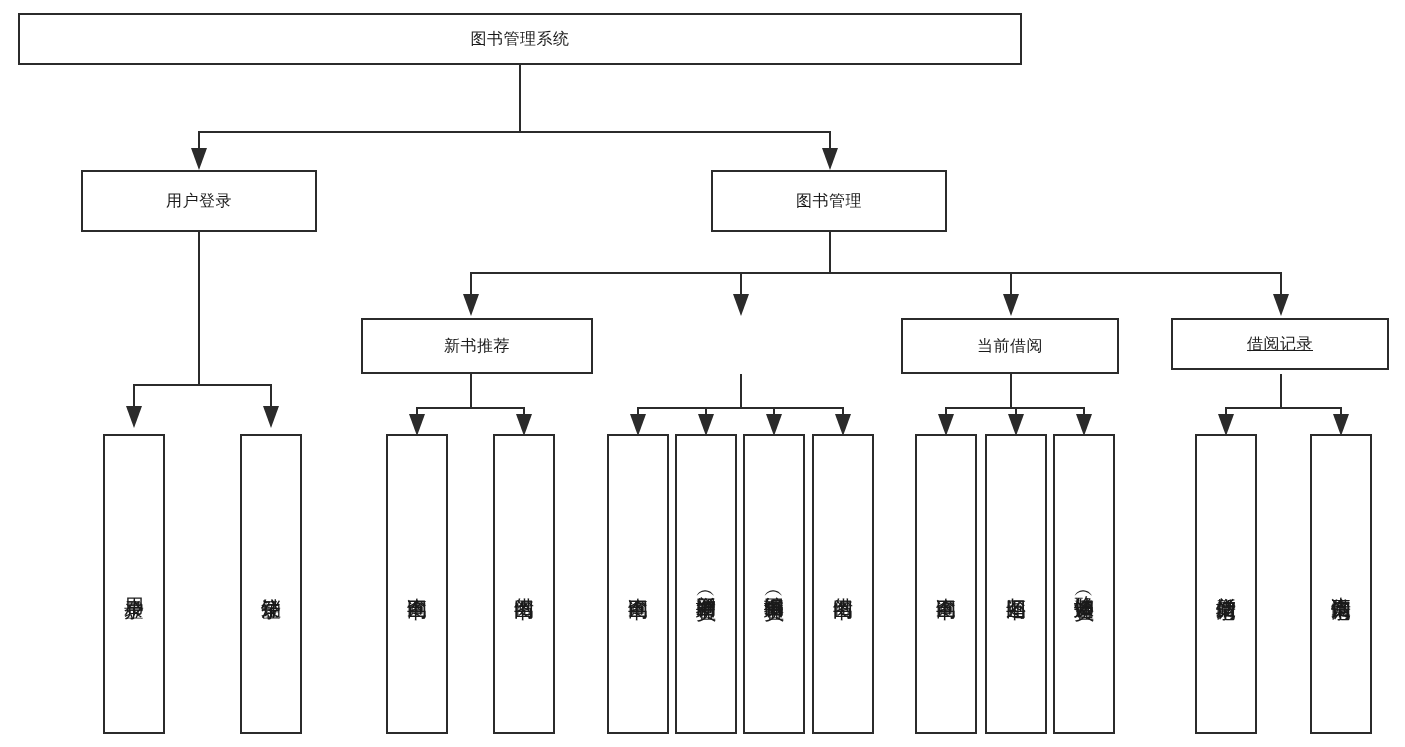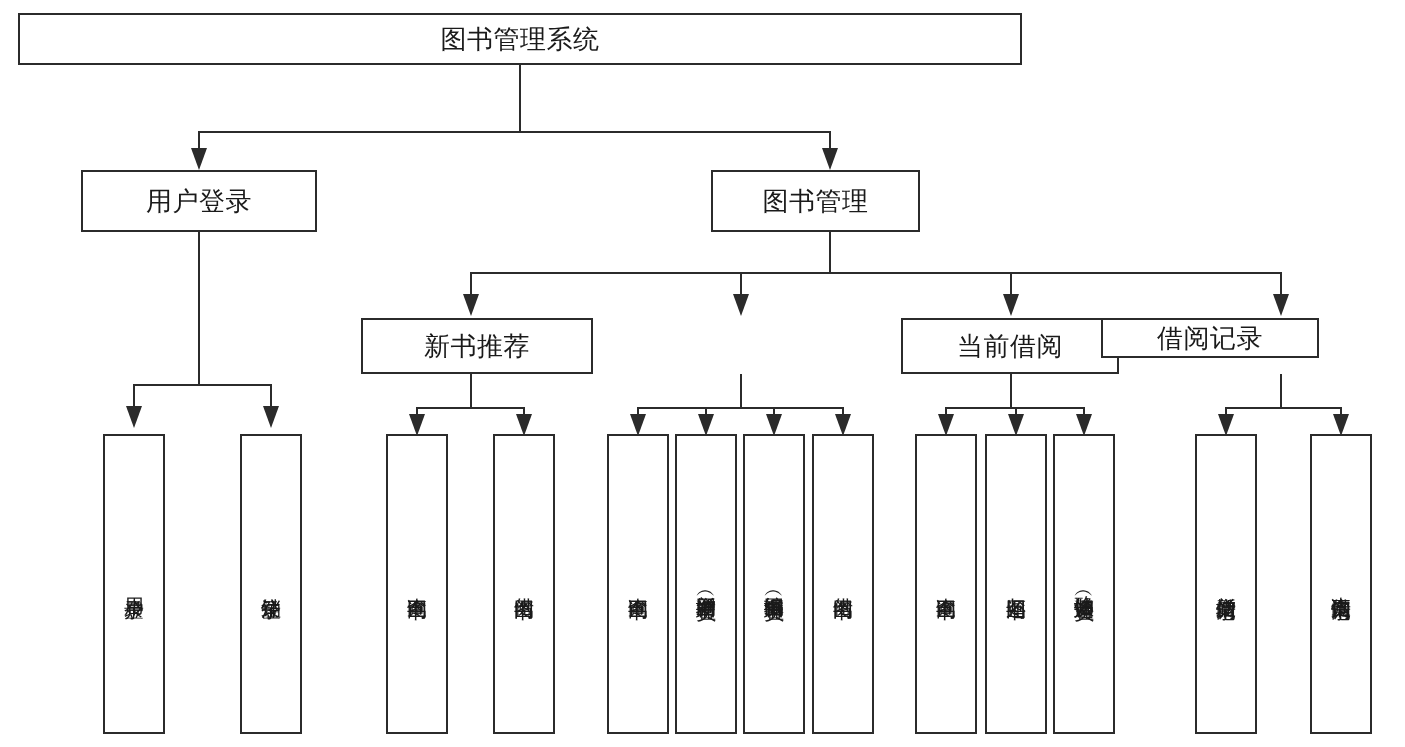--- a/index.html
+++ b/index.html
@@ -24,21 +24,21 @@
     box-sizing: border-box;
     background: #ffffff;
     border: 2px solid #2b2b2b;
     display: flex;
     align-items: center;
     justify-content: center;
     color: #1a1a1a;
     text-align: center;
   }
   .node.h {                 
-    font-size: 26px;
+    font-size: 16px;
     letter-spacing: 0.5px;
     line-height: 1.1;
   }
   .node.v {                 
     font-size: 20px;
     align-items: center;
     justify-content: center;
   }
   .vtext {
     writing-mode: vertical-rl;
@@ -93,21 +93,21 @@
   <div class="hline" style="left:198px; top:131px; width:633px;"></div>
 
   <div class="vline" style="left:198px; top:131px; height:22px;"></div>
   <div class="arrow" style="left:191px; top:148px;"></div>
   <div class="vline" style="left:829px; top:131px; height:22px;"></div>
   <div class="arrow" style="left:822px; top:148px;"></div>
 
   <div class="node h" style="left:81px; top:170px; width:236px; height:62px;">
     <span>用户登录</span>
   </div>
-  <div class="node h" style="left:711px; top:170px; width:209px; height:62px;">
+  <div class="node h" style="left:711px; top:170px; width:236px; height:62px;">
     <span>图书管理</span>
   </div>
 
   <div class="vline" style="left:198px; top:232px; height:153px;"></div>
   <div class="hline" style="left:133px; top:384px; width:137px;"></div>
   <div class="vline" style="left:133px; top:384px; height:26px;"></div>
   <div class="arrow" style="left:126px; top:406px;"></div>
   <div class="vline" style="left:270px; top:384px; height:26px;"></div>
   <div class="arrow" style="left:263px; top:406px;"></div>
 
@@ -121,21 +121,21 @@
   <div class="arrow" style="left:1003px; top:294px;"></div>
   <div class="vline" style="left:1280px; top:272px; height:24px;"></div>
   <div class="arrow" style="left:1273px; top:294px;"></div>
 
   <div class="node h" style="left:361px; top:318px; width:232px; height:56px;">
     <span>新书推荐</span>
   </div>
   <div class="node h" style="left:901px; top:318px; width:218px; height:56px;">
     <span>当前借阅</span>
   </div>
-  <div class="node h" style="left:1101px; top:318px; width:218px; height:40px;">
+  <div class="node h" style="left:1171px; top:318px; width:218px; height:52px;text-decoration:underline;">
     <span>借阅记录</span>
   </div>
 
   <div class="vline" style="left:470px; top:374px; height:34px;"></div>
   <div class="hline" style="left:416px; top:407px; width:108px;"></div>
   <div class="vline" style="left:416px; top:407px; height:12px;"></div>
   <div class="arrow" style="left:409px; top:414px;"></div>
   <div class="vline" style="left:523px; top:407px; height:12px;"></div>
   <div class="arrow" style="left:516px; top:414px;"></div>
 

